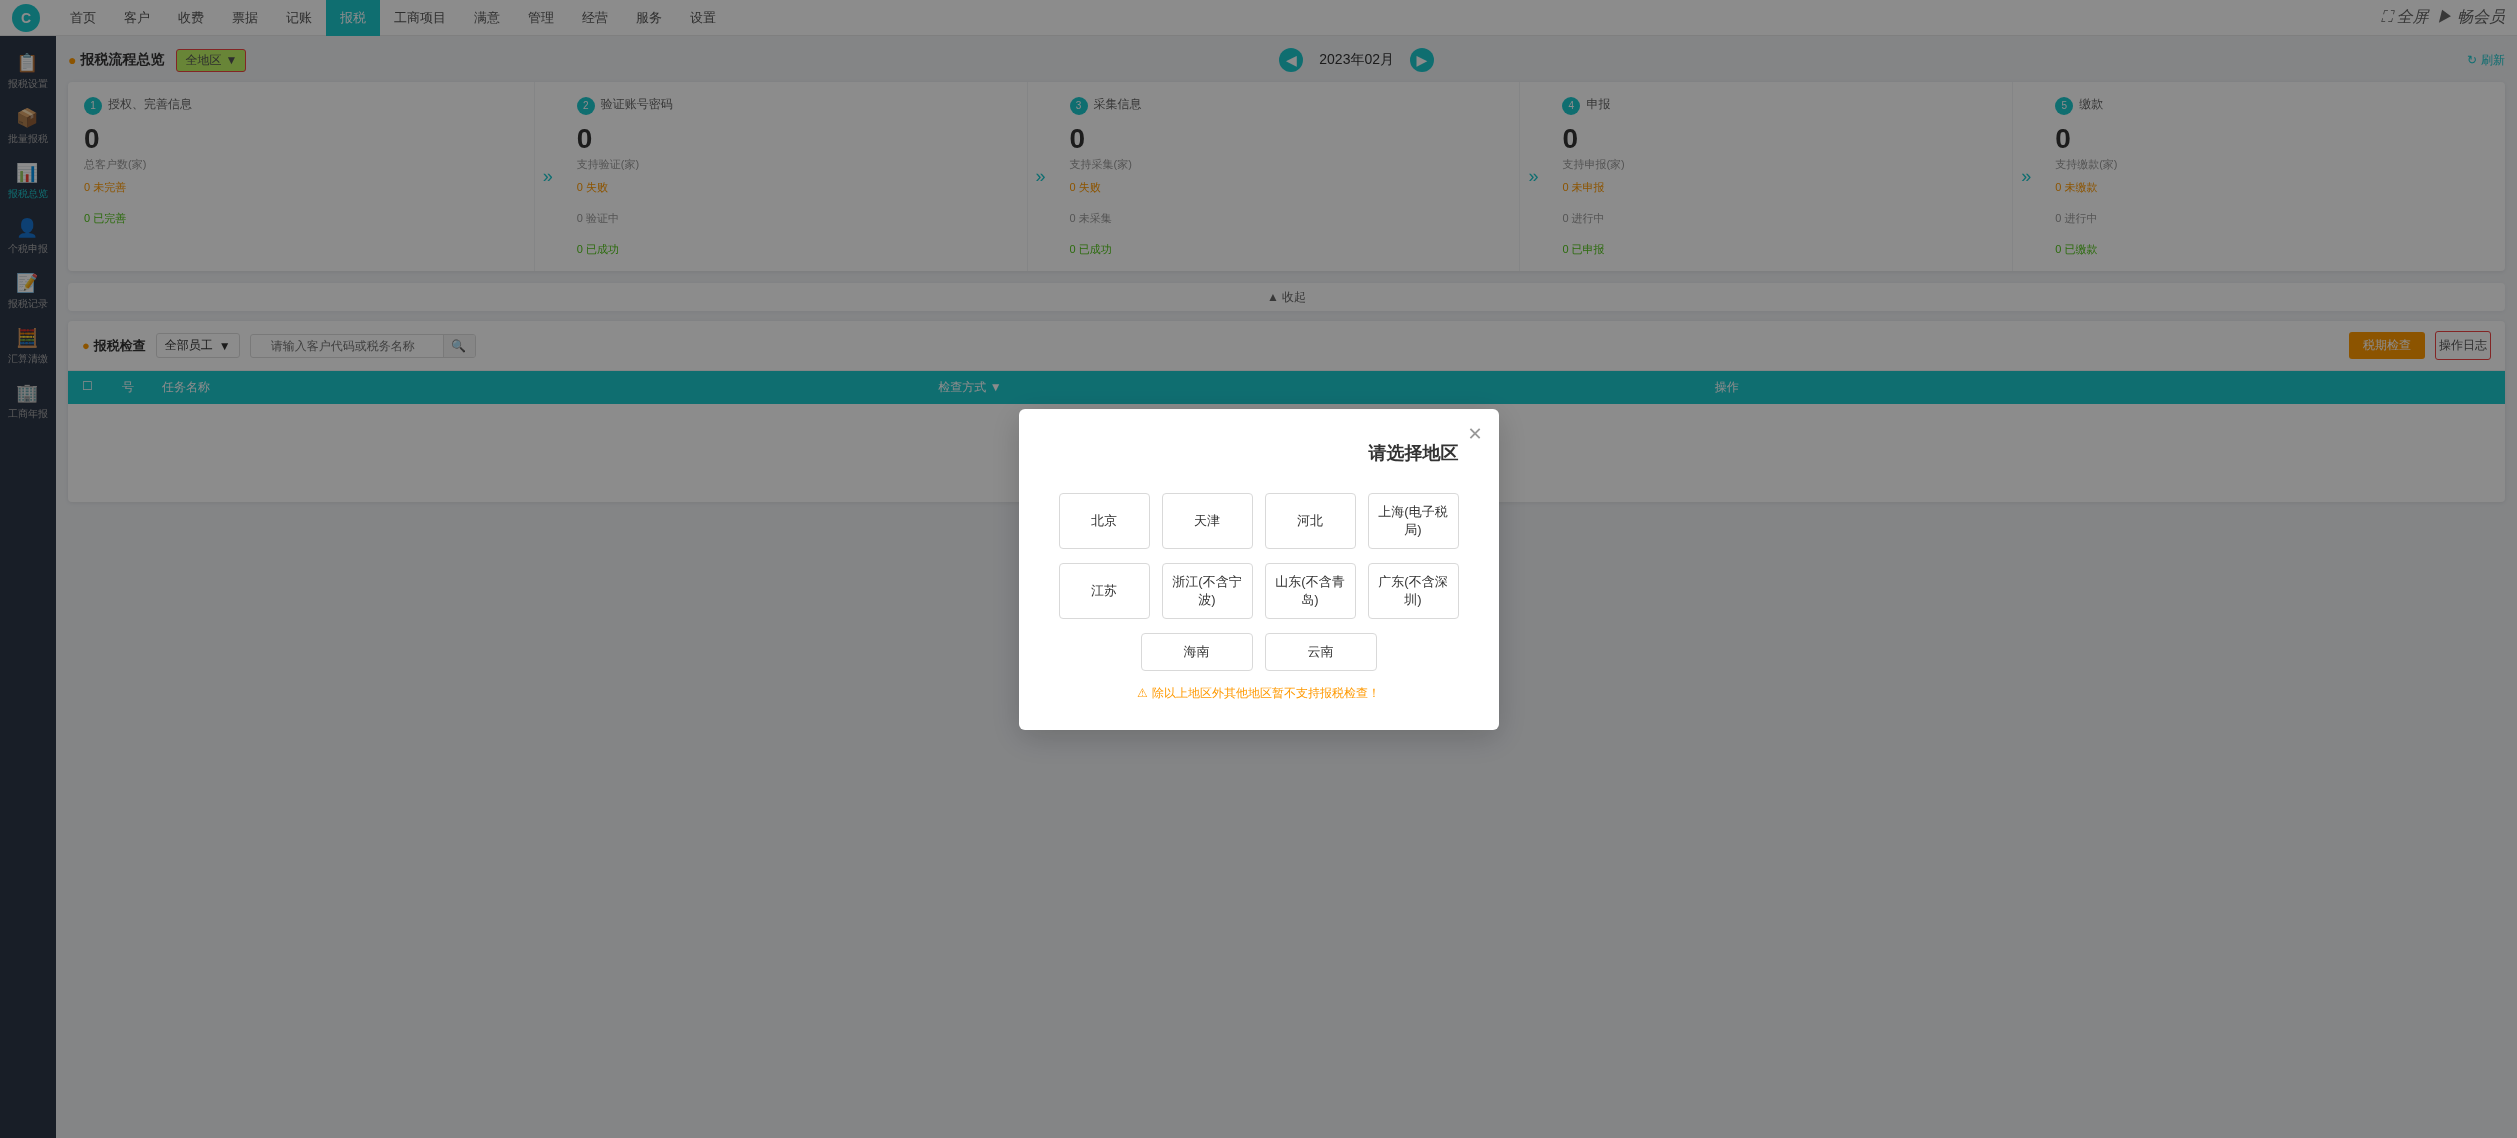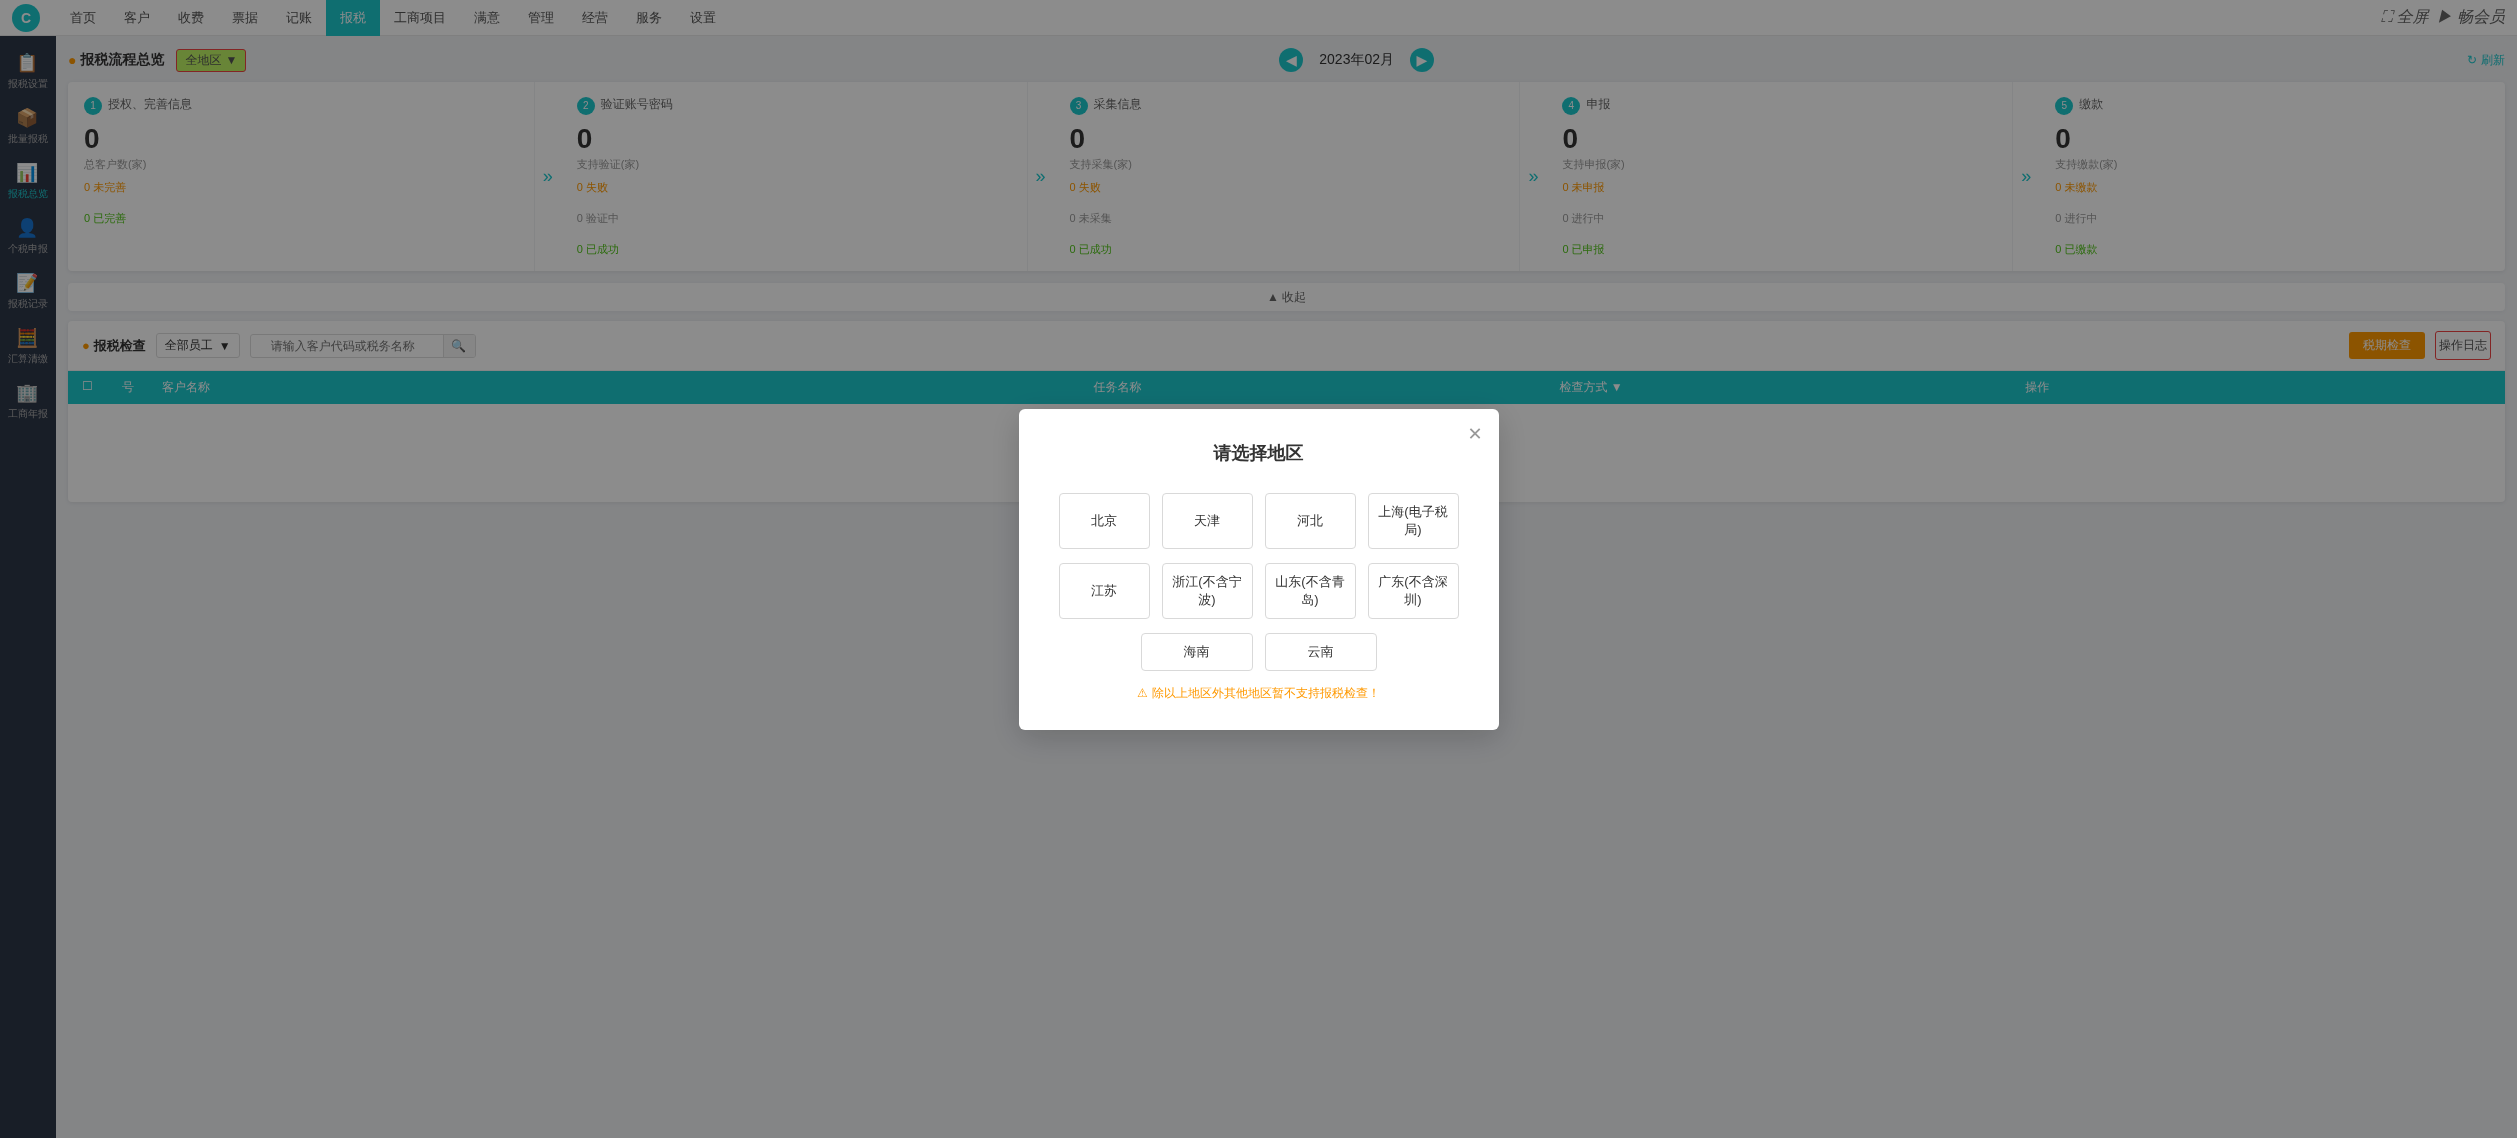--- a/index.html
+++ b/index.html
@@ -150,21 +150,21 @@
     }
     .modal {
       background: #fff; border-radius: 6px; width: 480px; padding: 32px 40px 28px;
       position: relative; box-shadow: 0 8px 32px rgba(0,0,0,0.18);
     }
     .modal-close {
       position: absolute; top: 14px; right: 16px; cursor: pointer;
       font-size: 18px; color: #999; background: none; border: none;
     }
     .modal-title {
-      text-align: center; font-size: 18px; font-weight: bold; color: #333; margin-bottom: 28px;
+      text-align: right; font-size: 18px; font-weight: bold; color: #333; margin-bottom: 28px;
     }
     .region-grid {
       display: grid; grid-template-columns: repeat(4, 1fr); gap: 12px; margin-bottom: 14px;
     }
     .region-btn {
       border: 1px solid #d9d9d9; background: #fff; padding: 9px 4px;
       border-radius: 4px; cursor: pointer; font-size: 13px; color: #333;
       text-align: center;
     }
     .region-row2 {
@@ -356,21 +356,20 @@
         <div class="check-search">
           <input type="text" placeholder="请输入客户代码或税务名称" style="">
           <div class="search-btn">🔍</div>
         </div>
         <button class="check-btn">税期检查</button>
         <button class="ops-btn">操作日志</button>
       </div>
       <div class="table-header">
         <div class="table-cell sm">☐</div>
         <div class="table-cell sm">号</div>
-        <div class="table-cell lg">客户名称</div>
         <div class="table-cell">任务名称</div>
         <div class="table-cell">检查方式 ▼</div>
         <div class="table-cell">操作</div>
       </div>
       <div class="table-empty">
         <span>若您想使用</span>&nbsp;
         <span>进行【报税检查】</span>
       </div>
     </div>
 

